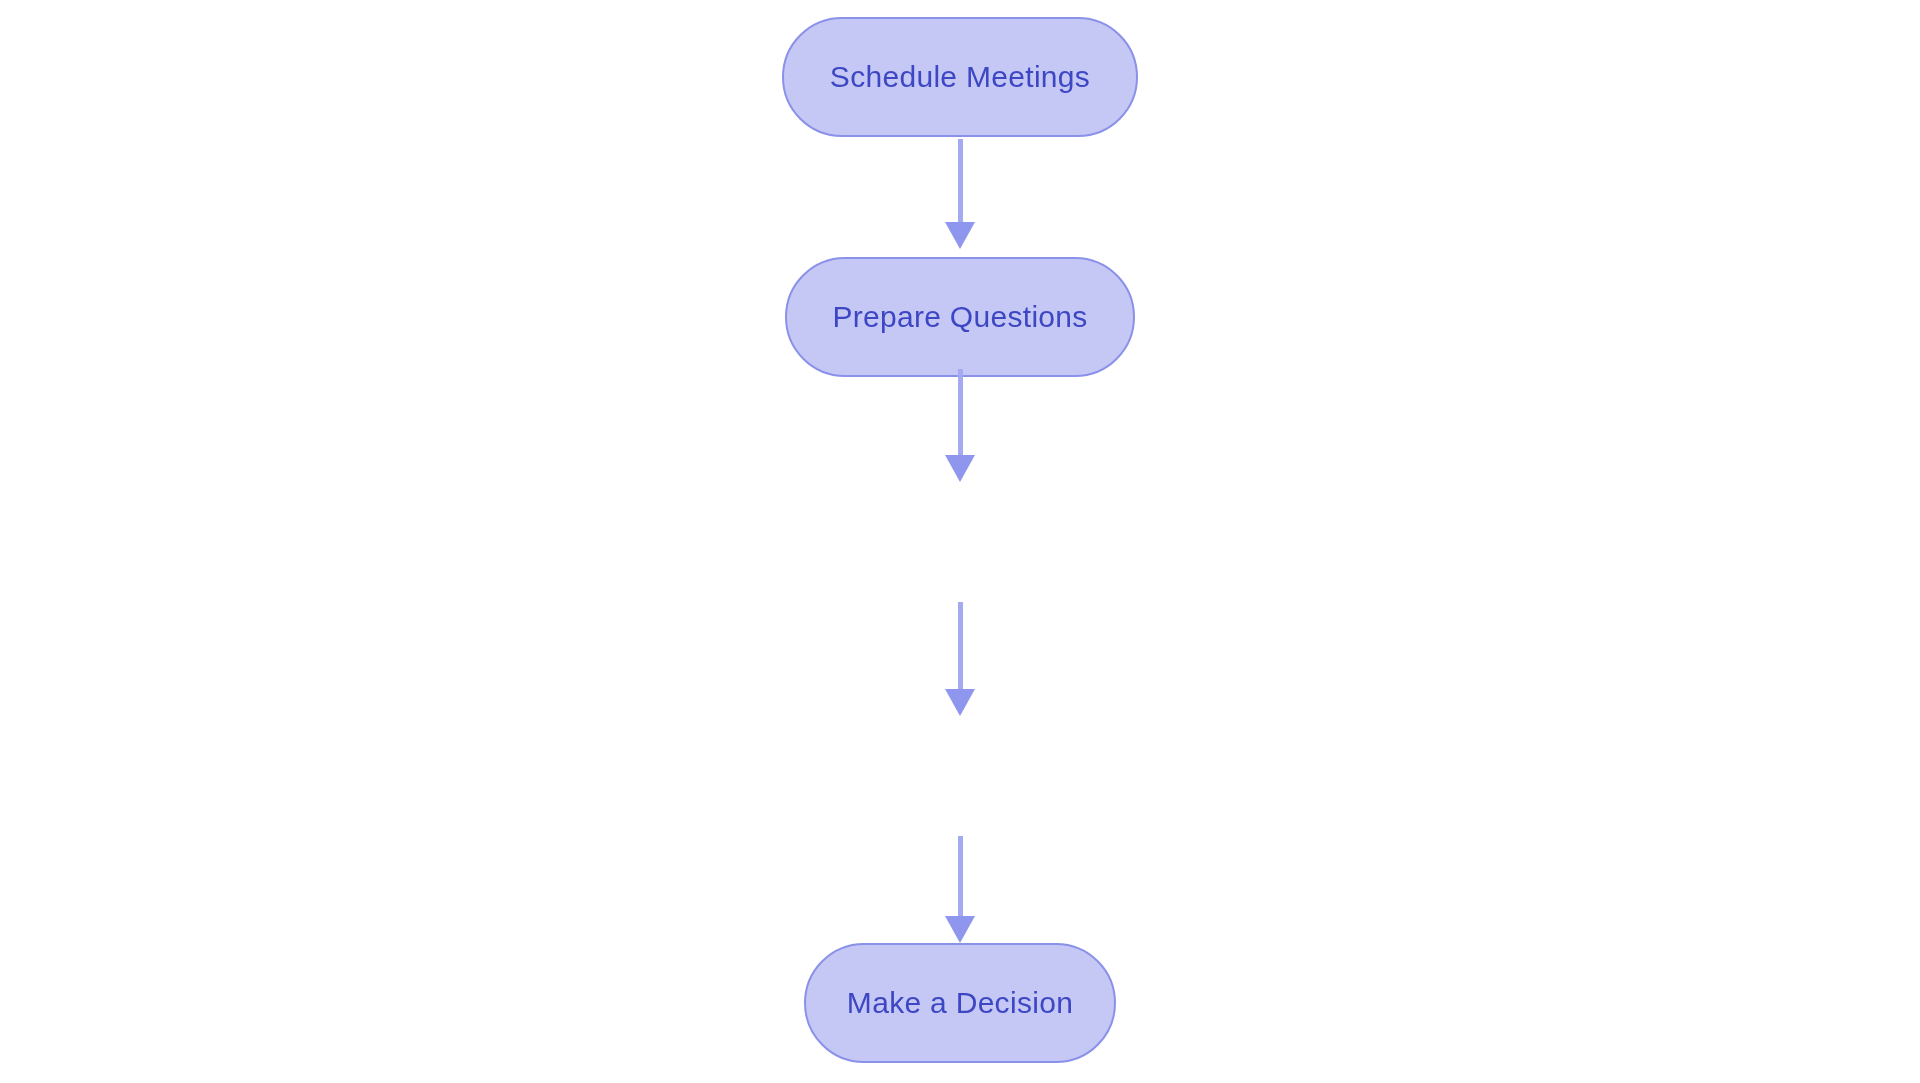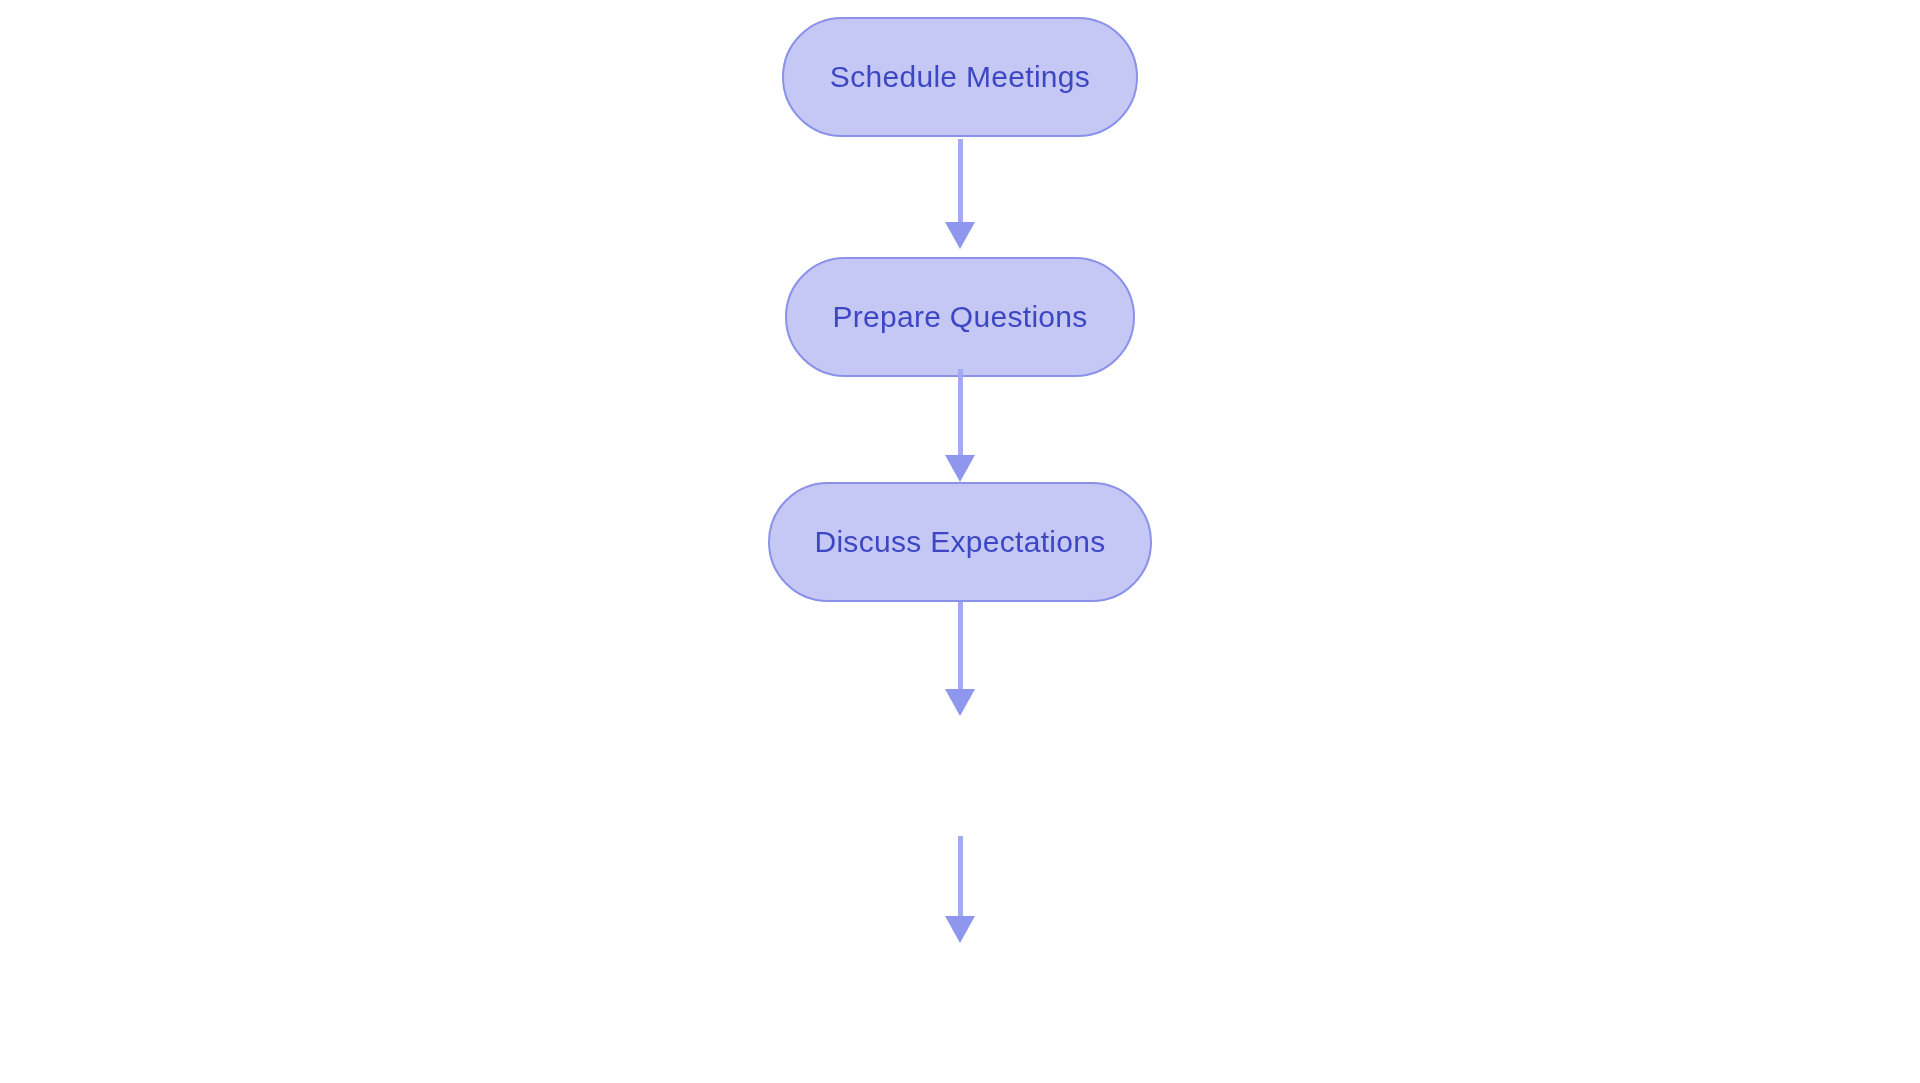--- a/index.html
+++ b/index.html
@@ -79,29 +79,29 @@
 
   <div class="flow-node" style="top:249px; width:350px;margin-top:8px;">
     <span class="node-label">Prepare Questions</span>
   </div>
 
   <div class="flow-arrow" style="top:369px; height:113px;">
     <div class="arrow-line"></div>
     <div class="arrow-head"></div>
   </div>
 
-  <div class="flow-node" style="top:482px; width:384px;">
-    <span class="node-label">Discuss Expectations</span>
-  </div>
 
   <div class="flow-arrow" style="top:602px; height:114px;">
     <div class="arrow-line"></div>
     <div class="arrow-head"></div>
   </div>
 
 
   <div class="flow-arrow" style="top:836px; height:107px;">
     <div class="arrow-line"></div>
     <div class="arrow-head"></div>
   </div>
 
+  <div class="flow-node" style="top:943px; width:312px;">
+    <span class="node-label">Make a Decision</span>
+  </div>
 
 </div>
 
 </body></html>

